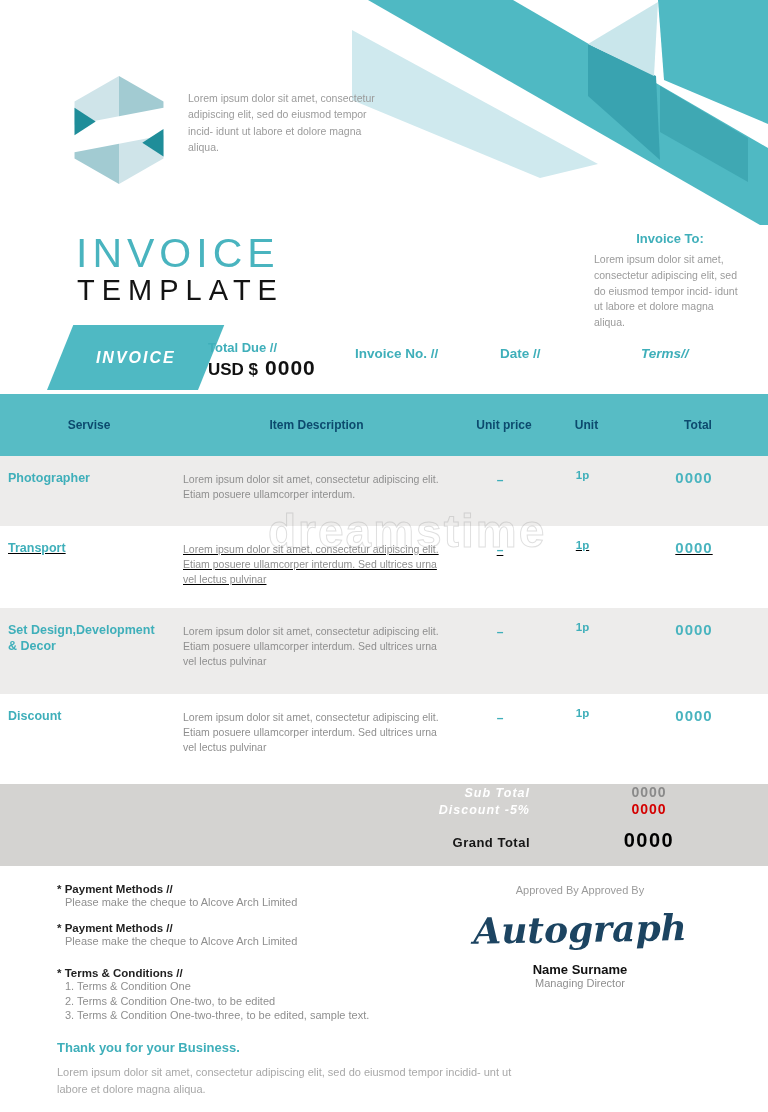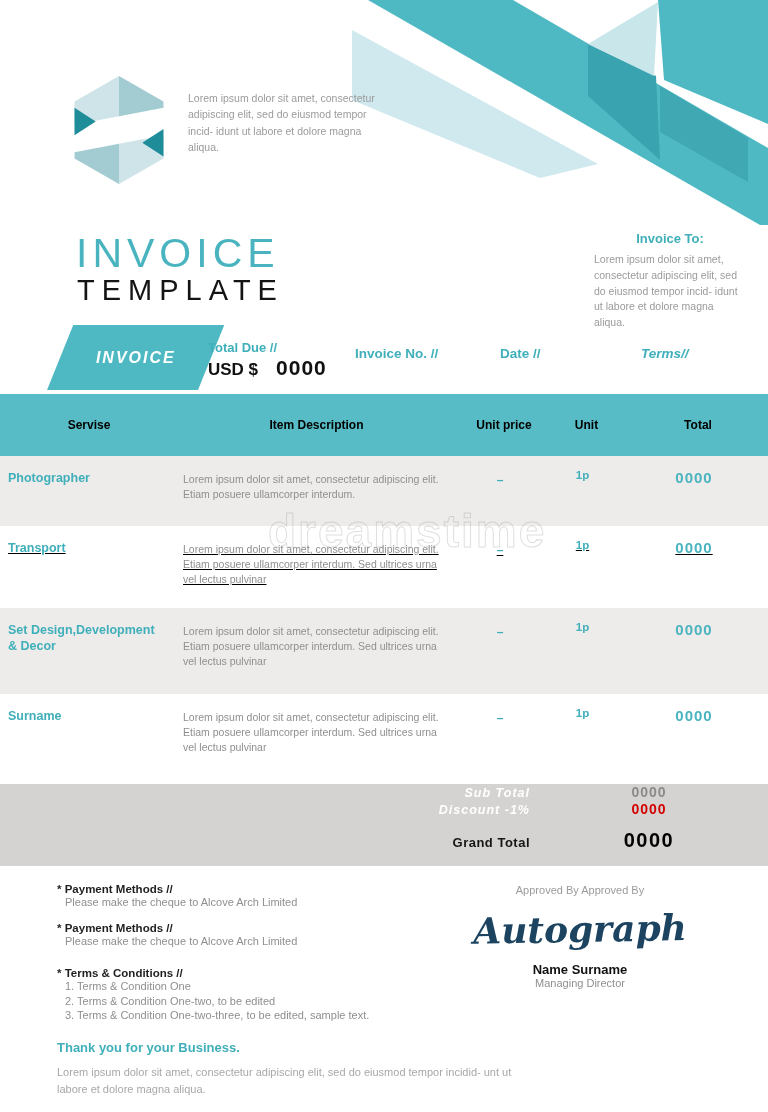--- a/index.html
+++ b/index.html
@@ -34,35 +34,35 @@
     position: absolute; left: 47px; top: 325px; width: 151px; height: 65px;
     background: #4fb9c3; transform: skewX(-22deg); transform-origin: bottom left;
     display: flex; align-items: center; justify-content: center;
   }
   .banner-ribbon span {
     transform: skewX(22deg); color: #ffffff; font-size: 16px; font-weight: bold;
     font-style: italic; letter-spacing: 2px;
   }
   .total-due { position: absolute; left: 208px; top: 340px; }
   .total-due-label { font-size: 13px; font-weight: bold; color: #3fafba; }
-  .total-due-amount { display: flex; align-items: baseline; gap: 18px; margin-top: 1px; }
+  .total-due-amount { display: flex; align-items: baseline; gap: 7px; margin-top: 1px; }
   .total-due-currency { font-size: 17px; font-weight: bold; color: #111; }
   .total-due-value { font-size: 21px; font-weight: bold; color: #111; letter-spacing: 1px; }
   .meta-label { position: absolute; top: 346px; font-size: 13.5px; font-weight: bold; color: #3fafba; }
   .meta-invoice-no { left: 355px; }
   .meta-date { left: 500px; }
   .meta-terms { left: 641px; font-style: italic; }
   
   .thead {
     position: absolute; left: 0; top: 394px; width: 768px; height: 62px;
     background: #57bcc5; display: grid;
     grid-template-columns: 170px 285px 90px 75px 148px;
     align-items: center;
   }
-  .thead div { color: #000000; font-size: 12px; font-weight: bold; text-align: center; padding-left: 8px; }
+  .thead div { color: #0c4a6e; font-size: 12px; font-weight: bold; text-align: center; padding-left: 8px; }
   .trow {
     position: absolute; left: 0; width: 768px; display: grid;
     grid-template-columns: 170px 285px 90px 75px 148px;
   }
   .trow.gray { background: #edeceb; }
   .row1 { top: 456px; height: 70px; }
   .row2 { top: 526px; height: 82px; text-decoration: underline; }
   .row3 { top: 608px; height: 86px; }
   .row4 { top: 694px; height: 86px; }
   .cell-service { padding: 15px 6px 0 8px; font-size: 12.5px; font-weight: bold; color: #3fafba; line-height: 1.25; }
@@ -178,36 +178,36 @@
     <div class="cell-total">0000</div>
   </div>
   <div class="trow gray row3">
     <div class="cell-service">Set Design,Development &amp; Decor</div>
     <div class="cell-desc">Lorem ipsum dolor sit amet, consectetur adipiscing elit. Etiam posuere ullamcorper interdum. Sed ultrices urna vel lectus pulvinar</div>
     <div class="cell-price">–</div>
     <div class="cell-unit">1p</div>
     <div class="cell-total">0000</div>
   </div>
   <div class="trow row4">
-    <div class="cell-service">Surname</div>
+    <div class="cell-service">Discount</div>
     <div class="cell-desc">Lorem ipsum dolor sit amet, consectetur adipiscing elit. Etiam posuere ullamcorper interdum. Sed ultrices urna vel lectus pulvinar</div>
     <div class="cell-price">–</div>
     <div class="cell-unit">1p</div>
     <div class="cell-total">0000</div>
   </div>
 
   <div class="watermark">dreamstime</div>
 
   <div class="totals">
     <div class="totals-row">
       <div class="totals-label">Sub  Total</div>
       <div class="totals-value val-sub">0000</div>
     </div>
     <div class="totals-row">
-      <div class="totals-label">Discount -1%</div>
+      <div class="totals-label">Discount -5%</div>
       <div class="totals-value val-discount">0000</div>
     </div>
     <div class="totals-row grand-row">
       <div class="totals-label grand">Grand Total</div>
       <div class="totals-value val-grand">0000</div>
     </div>
   </div>
 
   <div class="payments">
     <div class="pay-block">

